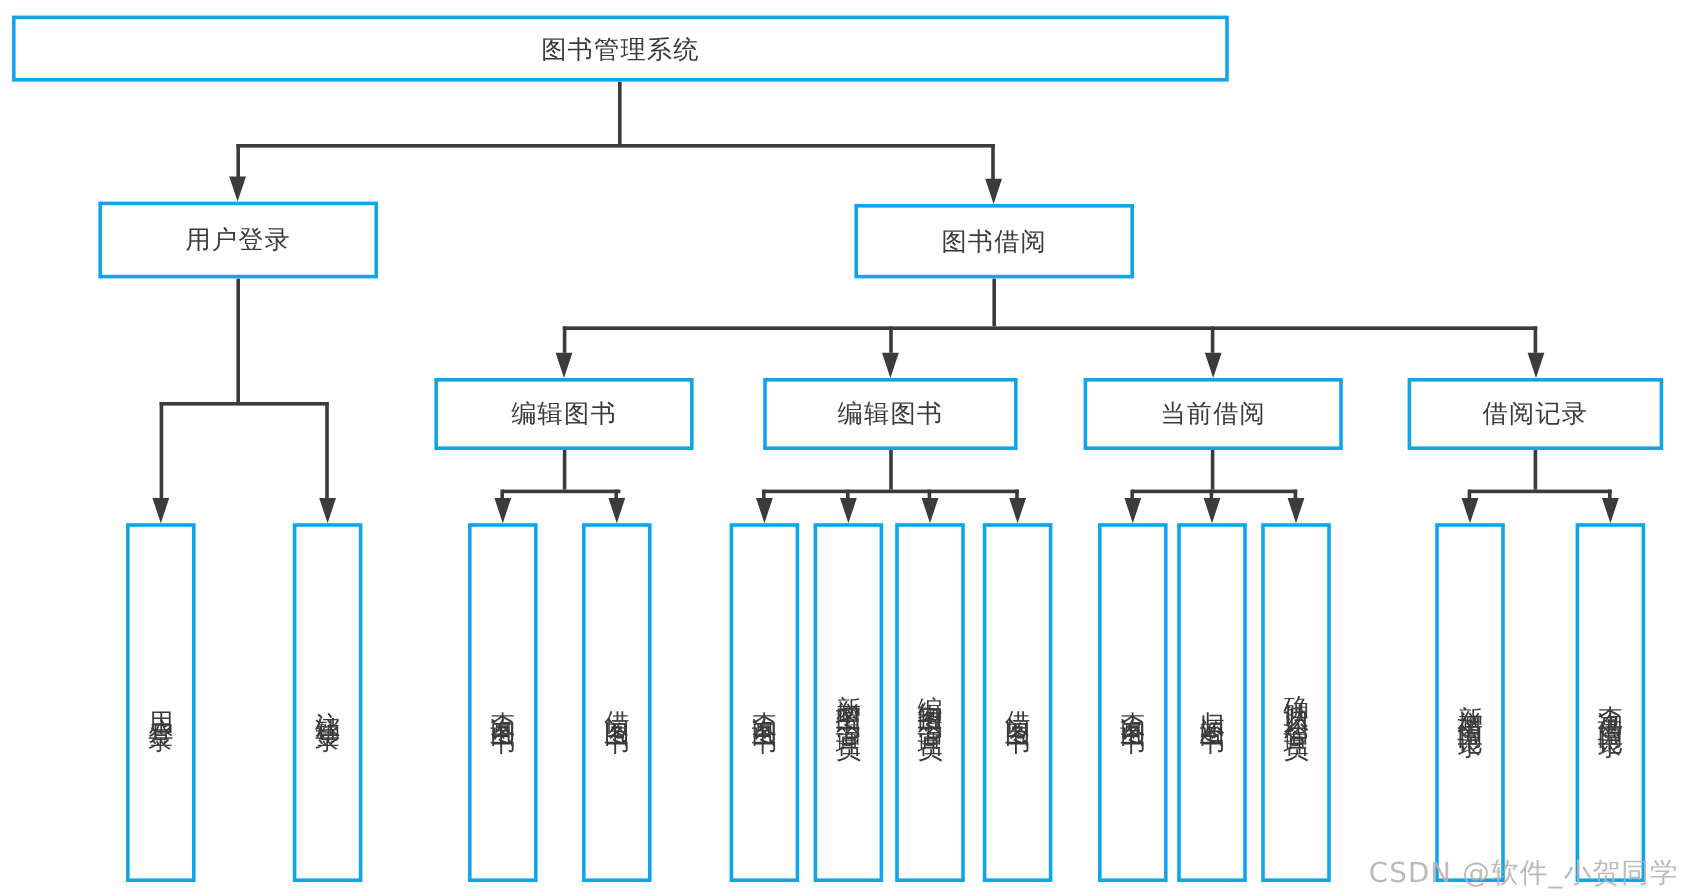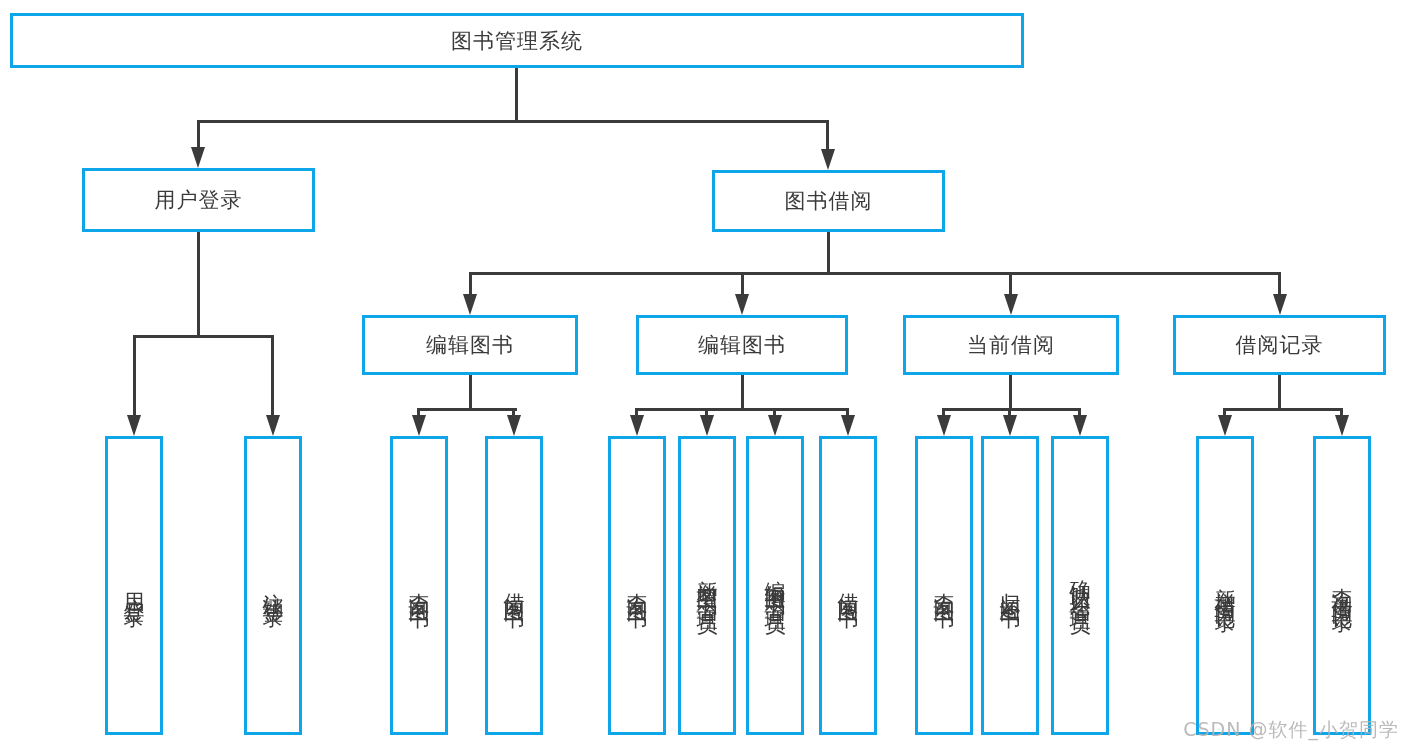--- a/index.html
+++ b/index.html
@@ -19,21 +19,21 @@
   }
   .vl{position:absolute;width:3px;background:#3b3b3b;z-index:1;}
   .hl{position:absolute;height:3px;background:#3b3b3b;z-index:1;}
   .ah{
     position:absolute;width:0;height:0;z-index:1;
     border-left:7px solid transparent;border-right:7px solid transparent;
     border-top:21px solid #3b3b3b;
   }
   .watermark{
     position:absolute;right:6px;bottom:4px;z-index:5;
-    font-size:19px;color:#b5b2b2;opacity:0.9;letter-spacing:1px;white-space:nowrap;
+    font-size:23px;color:#b5b2b2;opacity:0.9;letter-spacing:1px;white-space:nowrap;
   }
 </style>
 </head>
 <body>
 
 <div id="canvas">
 
   <div class="box" style="left:10px;top:13px;width:1014px;height:55px;">
     <span class="lbl">图书管理系统</span>
   </div>

